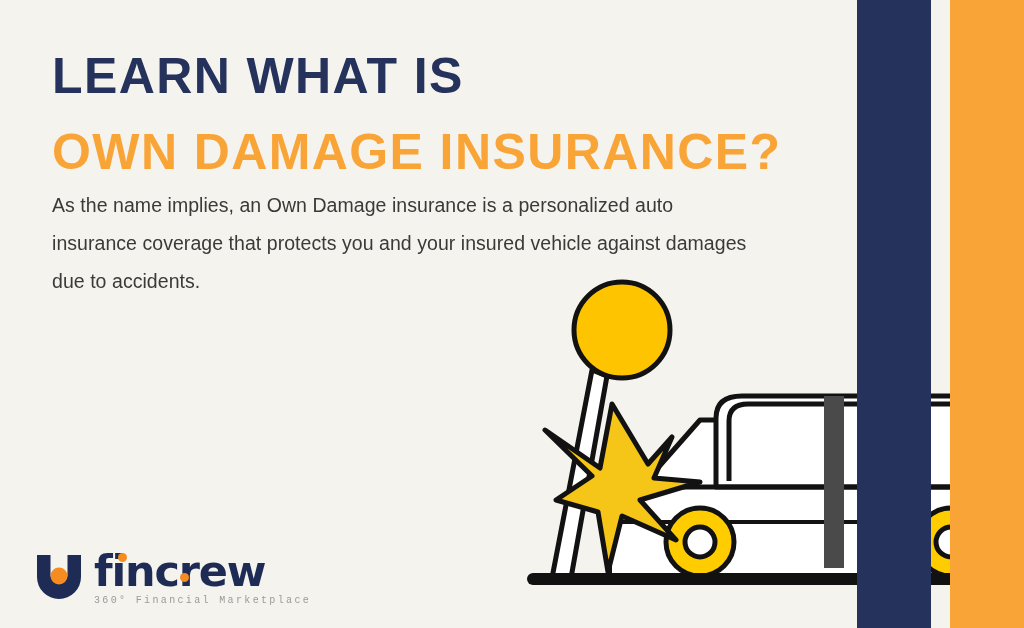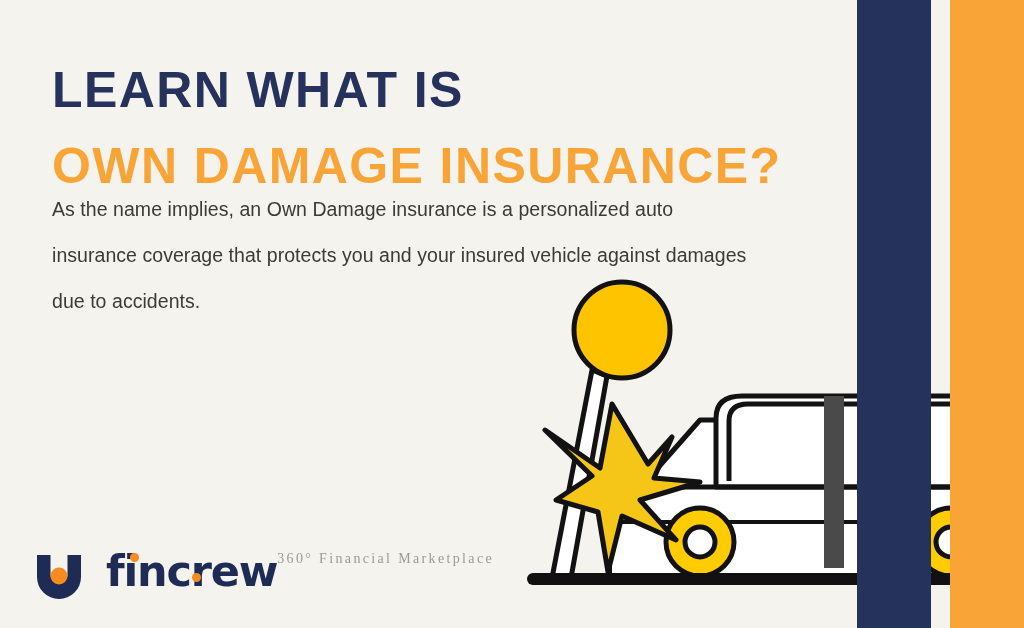--- a/index.html
+++ b/index.html
@@ -33,21 +33,21 @@
     left: 950px;
     width: 74px;
     background: #F9A437;
     z-index: 6;
   }
 
   
   .headline {
     position: absolute;
     left: 52px;
-    top: 62px;
+    top: 48px;
     z-index: 4;
   }
   .headline-line {
     margin: 0;
     font-family: "Liberation Sans", sans-serif;
     font-weight: 700;
     font-size: 50px;
     line-height: 56px;
     letter-spacing: 1.4px;
     text-transform: uppercase;
@@ -58,21 +58,21 @@
 
   
   .body-copy {
     position: absolute;
     left: 52px;
     top: 186px;
     width: 710px;
     margin: 0;
     font-family: "Liberation Sans", sans-serif;
     font-size: 19.5px;
-    line-height: 46px;
+    line-height: 38px;
     color: #3A3A38;
     letter-spacing: 0.05px;
     z-index: 4;
   }
 
   
   .illustration {
     position: absolute;
     left: 0;
     top: 0;
@@ -90,25 +90,24 @@
     align-items: flex-start;
     z-index: 7;
   }
   .logo-mark {
     width: 52px;
     height: 52px;
     flex: 0 0 auto;
     margin-top: 1px;
   }
   .logo-text-block {
-    margin-left: 21px;
+    margin-left: 9px;
     display: flex;
-    flex-direction: row;
+    flex-direction: column;
     justify-content: flex-start;
-    text-align: center;
   }
   .logo-wordmark {
     position: relative;
     font-family: "DejaVu Sans", sans-serif;
     font-weight: 700;
     font-size: 43px;
     line-height: 42px;
     color: #1D2B55;
     letter-spacing: -1.2px;
   }
@@ -125,22 +124,22 @@
     position: absolute;
     left: 86px;
     top: 23px;
     width: 9px;
     height: 9px;
     border-radius: 50%;
     background: #F68B1F;
   }
   .logo-tagline {
     margin-top: 3px;
-    font-family: Liberation Serif, serif;
-    font-size: 14px;
+    font-family: Liberation Mono, monospace;
+    font-size: 10px;
     line-height: 12px;
     letter-spacing: 2.35px;
     color: #9A9A98;
     white-space: nowrap;
   }
 </style>
 </head>
 <body>
 
 <div class="banner">

